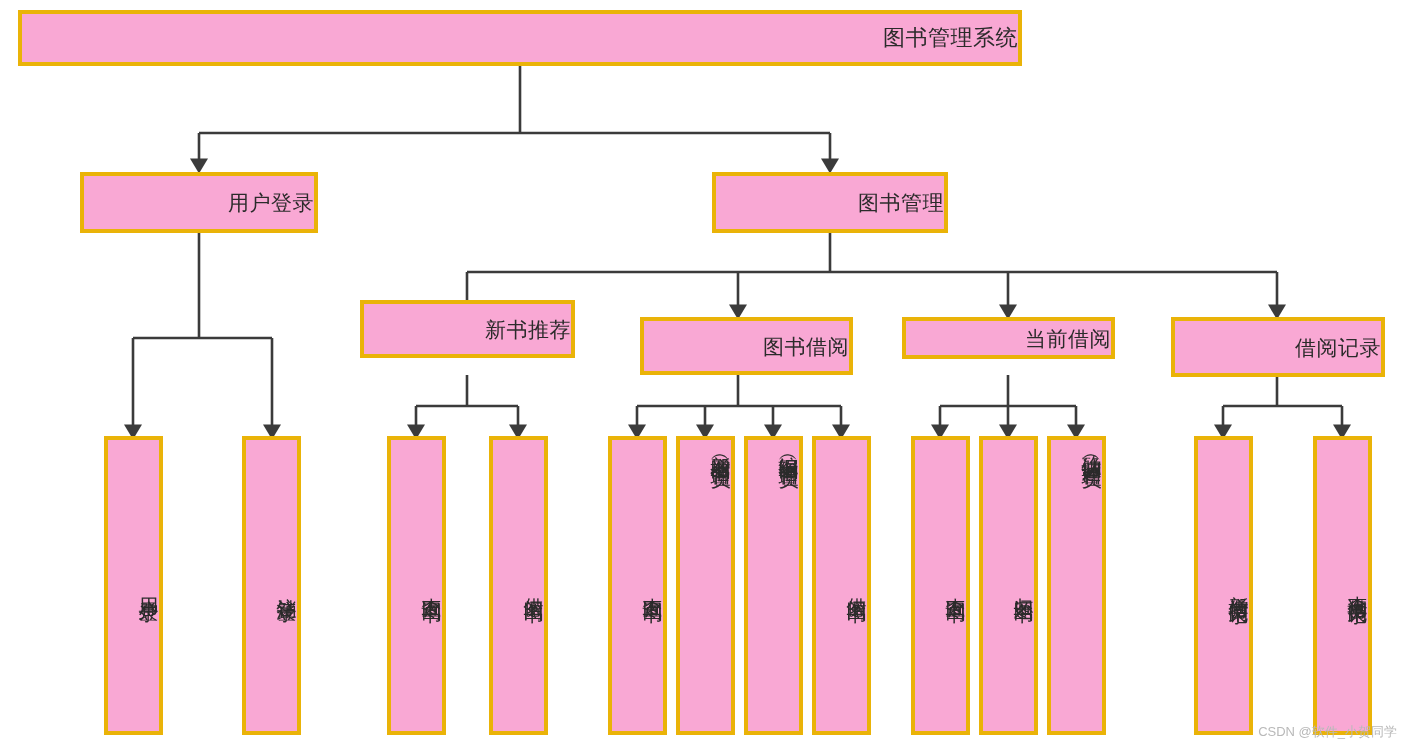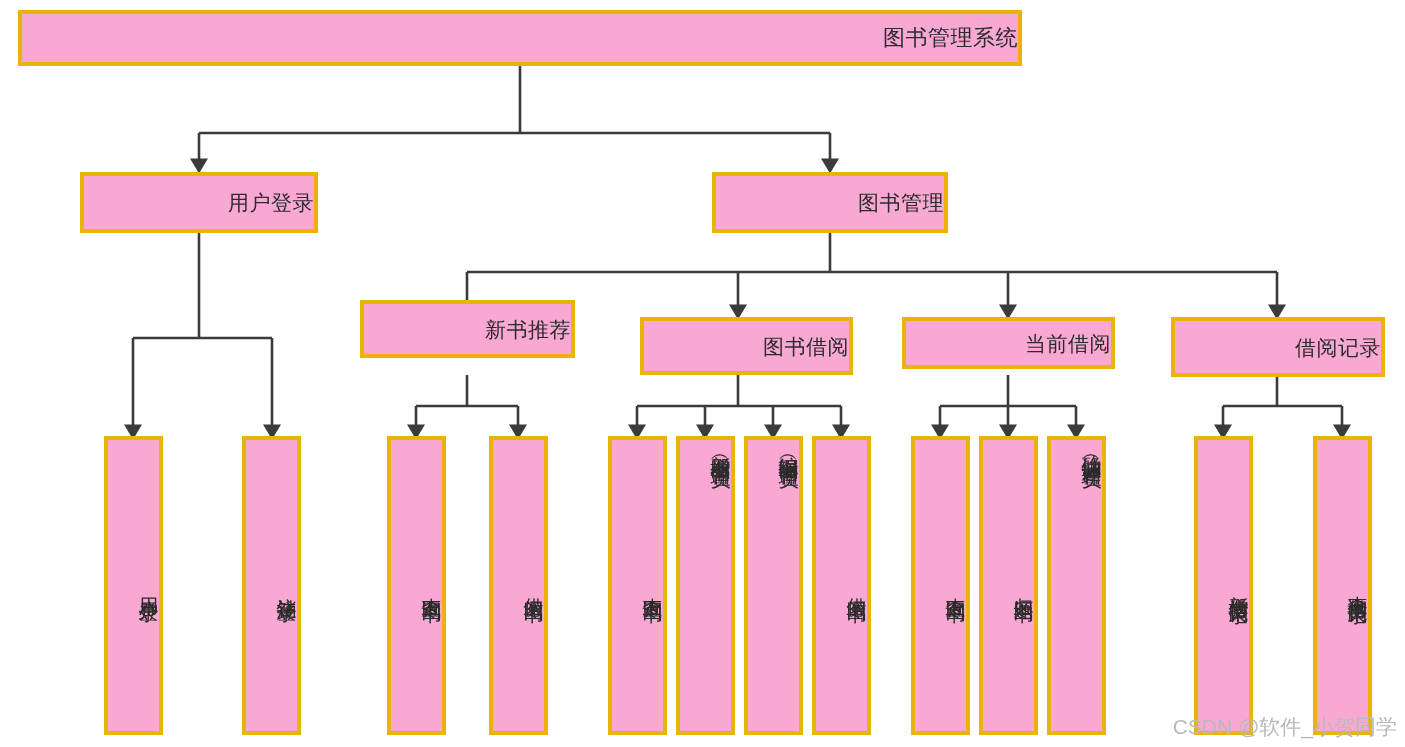--- a/index.html
+++ b/index.html
@@ -62,21 +62,21 @@
     letter-spacing: 2px;
     white-space: nowrap;
   }
   .node.v.center {
     align-items: center;
   }
   .watermark {
     position: absolute;
     right: 8px;
     bottom: 6px;
-    font-size: 21px;
+    font-size: 13px;
     color: #b9b9b9;
     white-space: nowrap;
     font-family: "Liberation Sans", "DejaVu Sans", sans-serif;
   }
 </style>
 </head>
 <body>
 
 <div id="canvas">
 
@@ -147,21 +147,21 @@
   </div>
 
   <div class="node h" style="left:360px; top:300px; width:215px; height:58px;">
     <span class="label">新书推荐</span>
   </div>
 
   <div class="node h" style="left:632px; top:317px; width:213px; height:58px;margin-left:8px;">
     <span class="label">图书借阅</span>
   </div>
 
-  <div class="node h" style="left:902px; top:317px; width:213px; height:52px;">
+  <div class="node h" style="left:902px; top:317px; width:213px; height:42px;">
     <span class="label">当前借阅</span>
   </div>
 
   <div class="node h" style="left:1171px; top:317px; width:214px; height:60px;">
     <span class="label">借阅记录</span>
   </div>
 
   <div class="node v center" style="left:104px; top:436px; width:59px; height:299px;">
     <span class="label">用户登录</span>
   </div>

